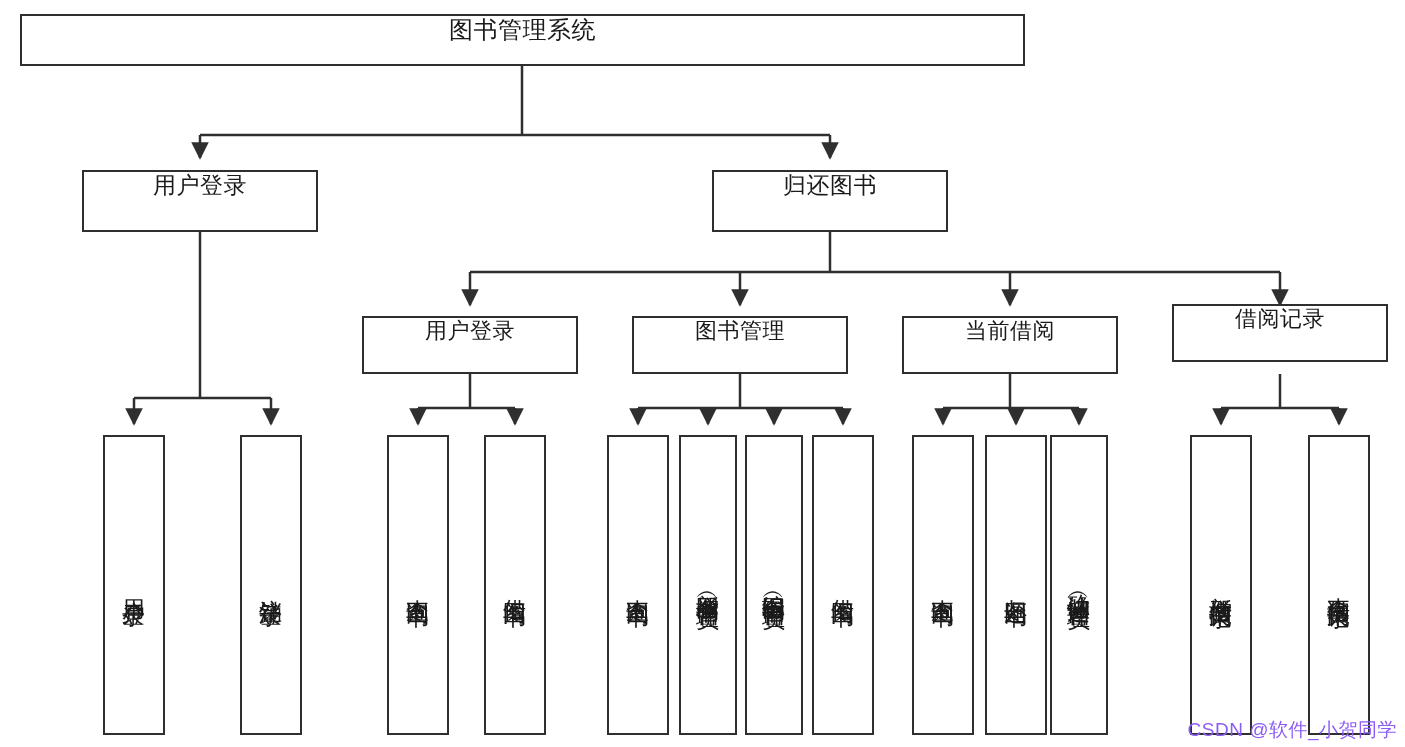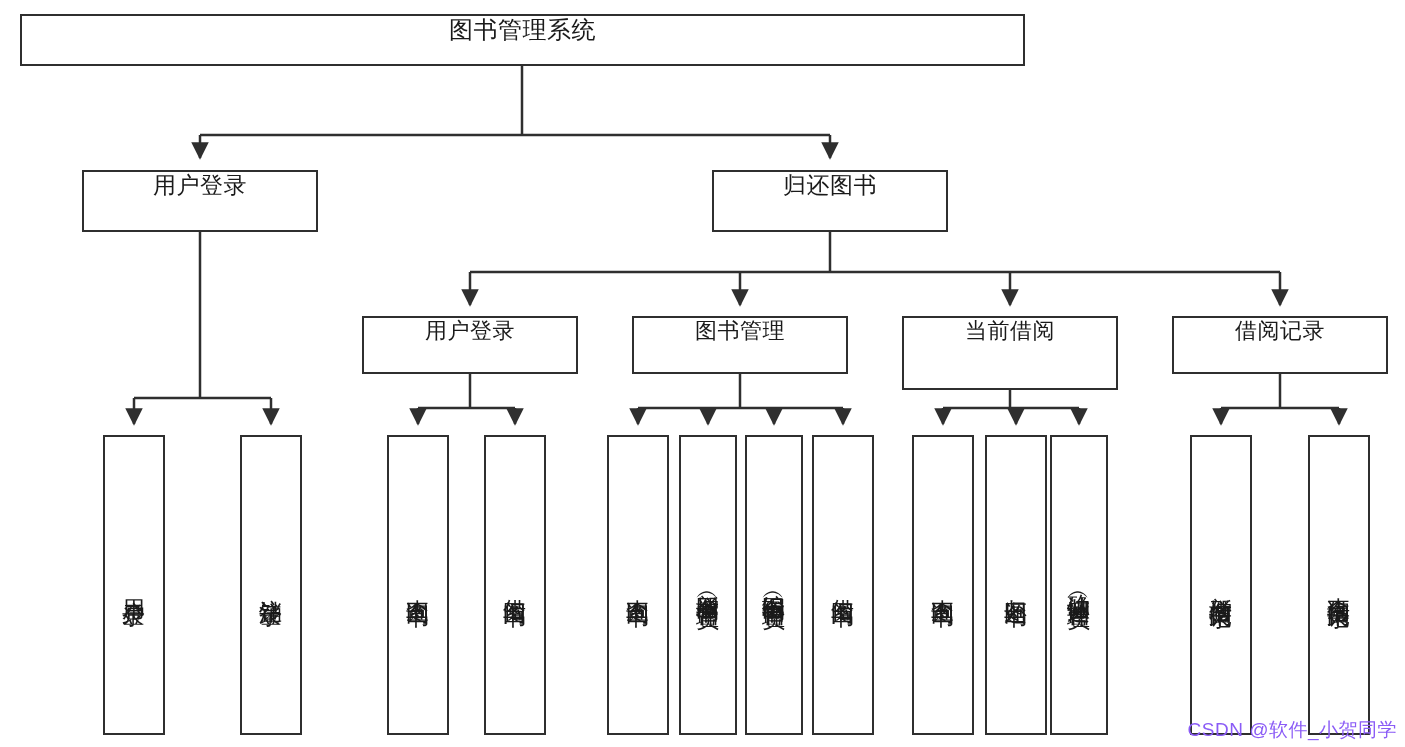--- a/index.html
+++ b/index.html
@@ -130,24 +130,24 @@
   <div class="node node-l2" style="left:712px; top:170px; width:236px; height:62px;">
     <span class="label">归还图书</span>
   </div>
 
   <div class="node node-l3" style="left:362px; top:316px; width:216px; height:58px;">
     <span class="label">用户登录</span>
   </div>
   <div class="node node-l3" style="left:632px; top:316px; width:216px; height:58px;">
     <span class="label">图书管理</span>
   </div>
-  <div class="node node-l3" style="left:902px; top:316px; width:216px; height:74px;">
+  <div class="node node-l3" style="left:902px; top:316px; width:216px; height:58px;">
     <span class="label">当前借阅</span>
   </div>
-  <div class="node node-l3" style="left:1172px; top:316px; width:216px; height:58px;">
+  <div class="node node-l3" style="left:1172px; top:304px; width:216px; height:58px;">
     <span class="label">借阅记录</span>
   </div>
 
   <div class="node node-leaf" style="left:103px; top:435px; width:62px; height:300px;">
     <span class="label">用户登录</span>
   </div>
   <div class="node node-leaf" style="left:240px; top:435px; width:62px; height:300px;">
     <span class="label">注销登录</span>
   </div>
 

